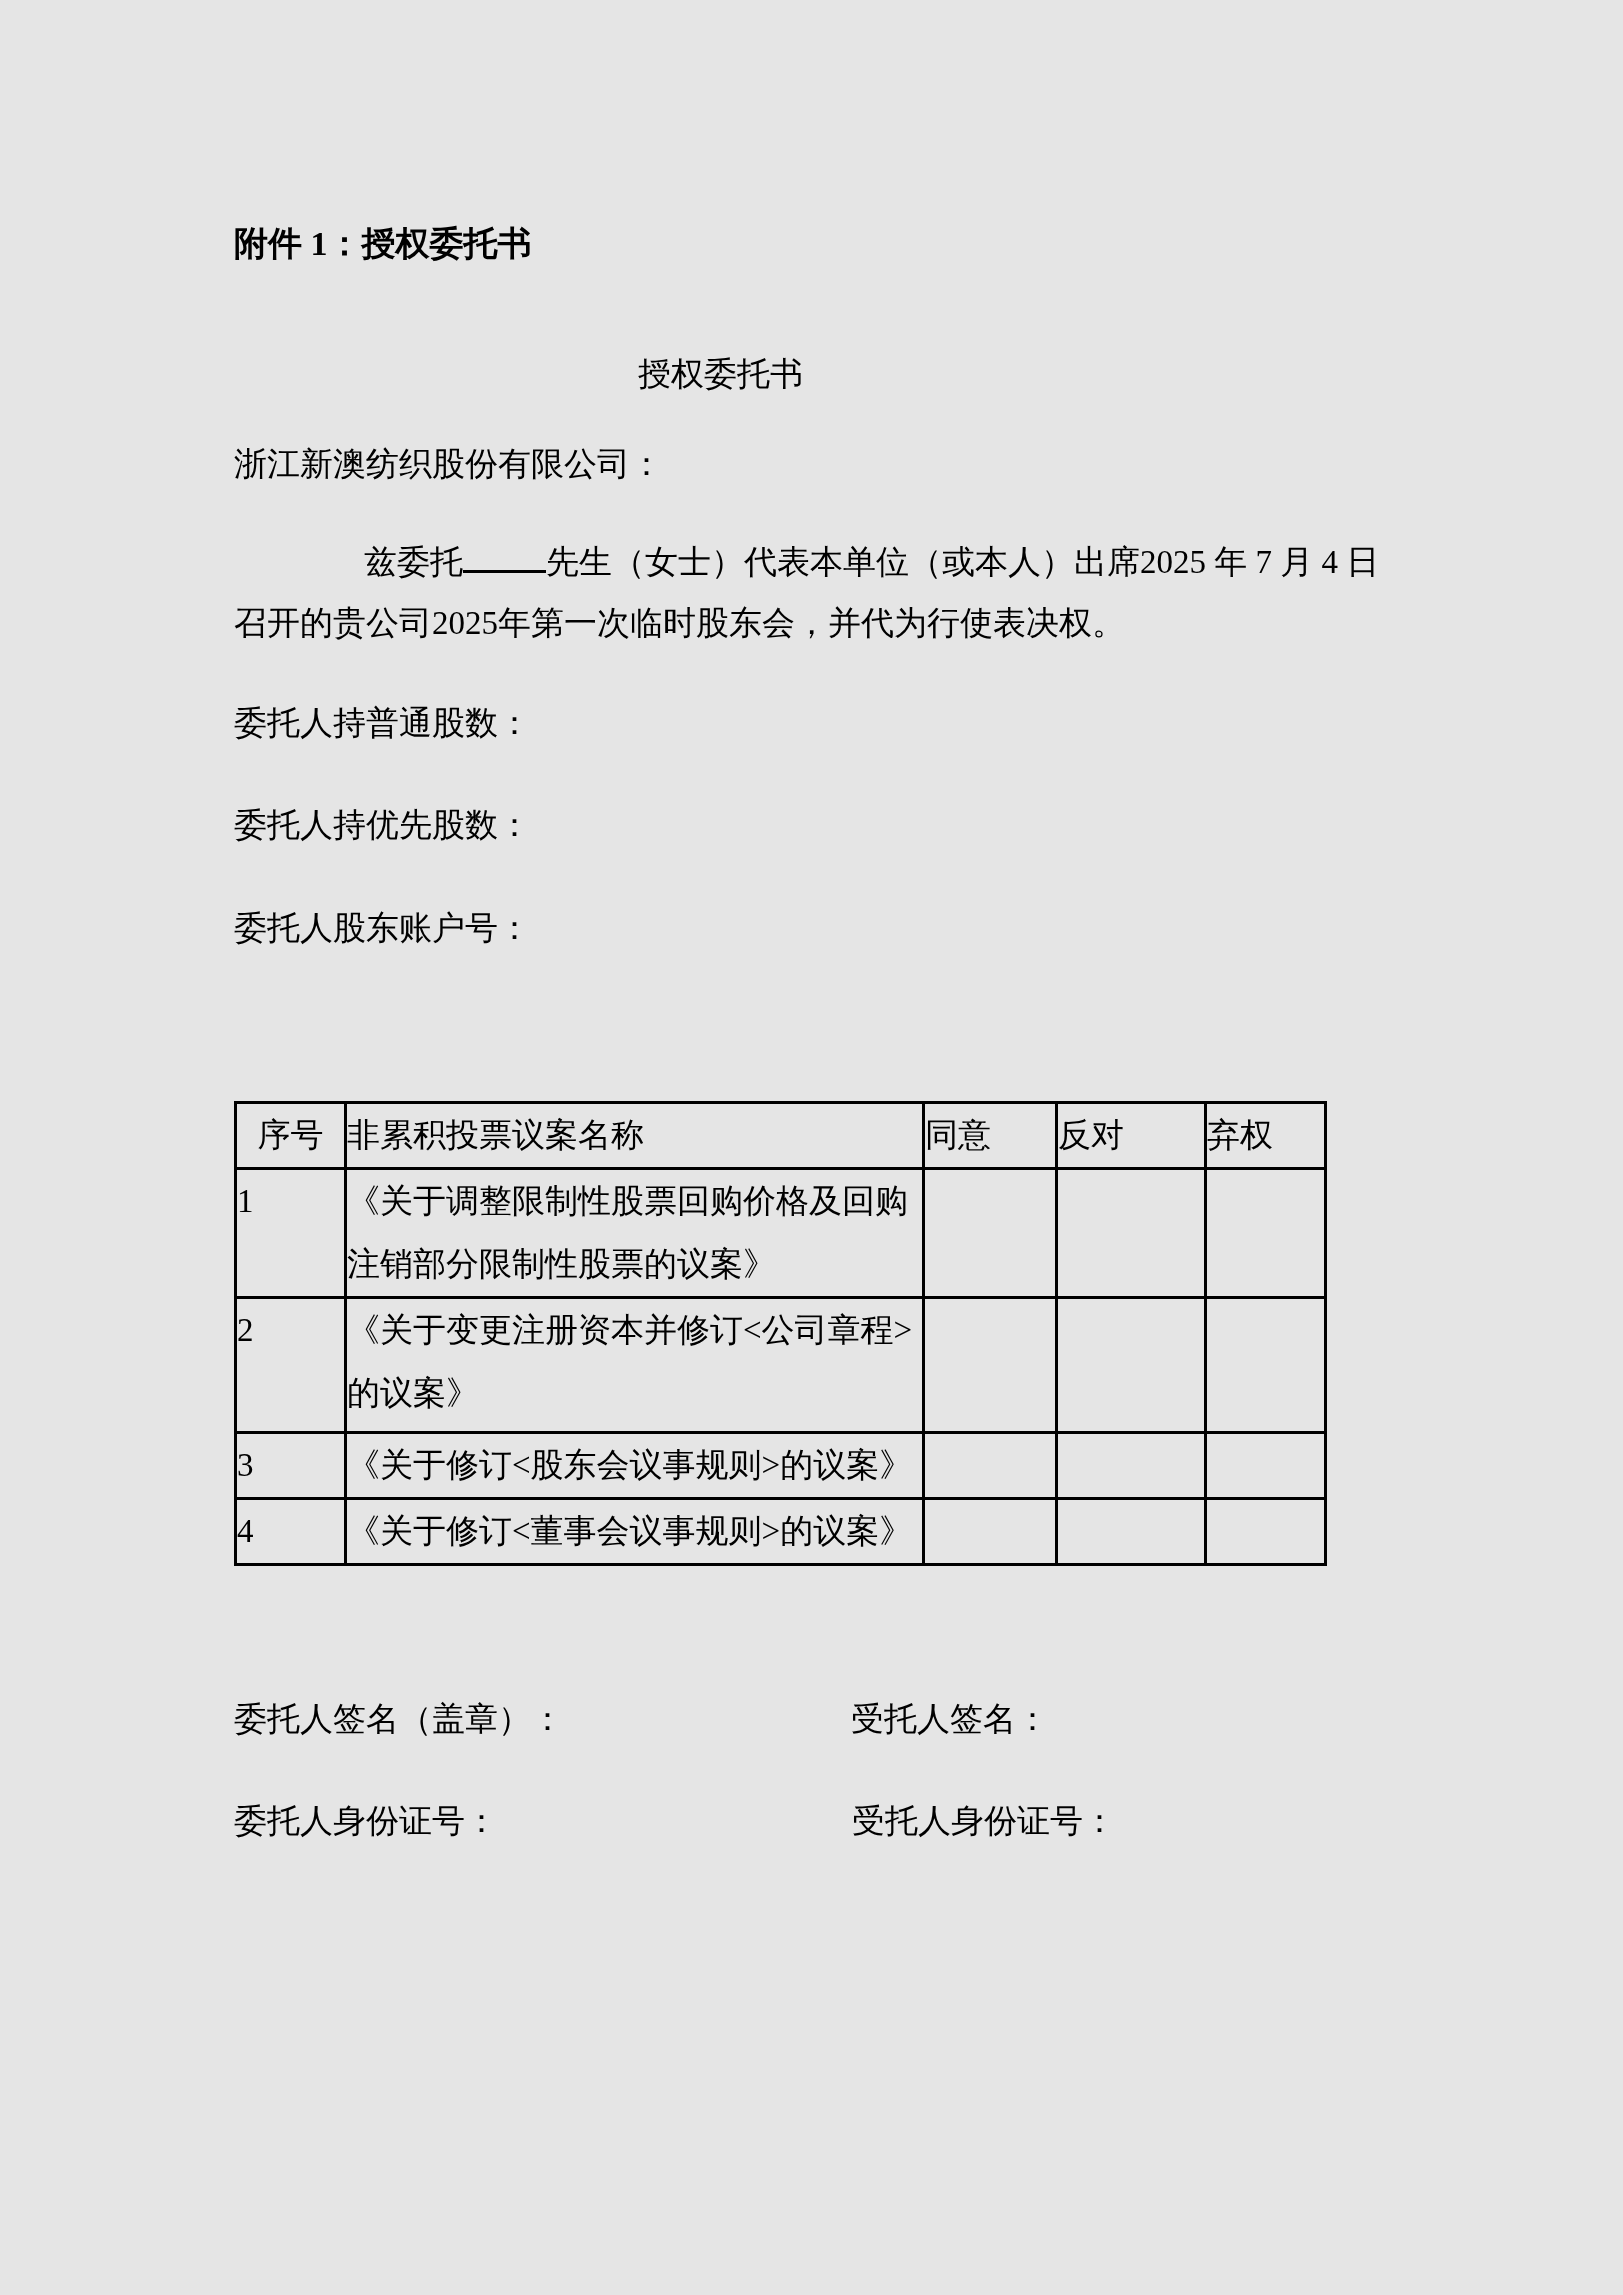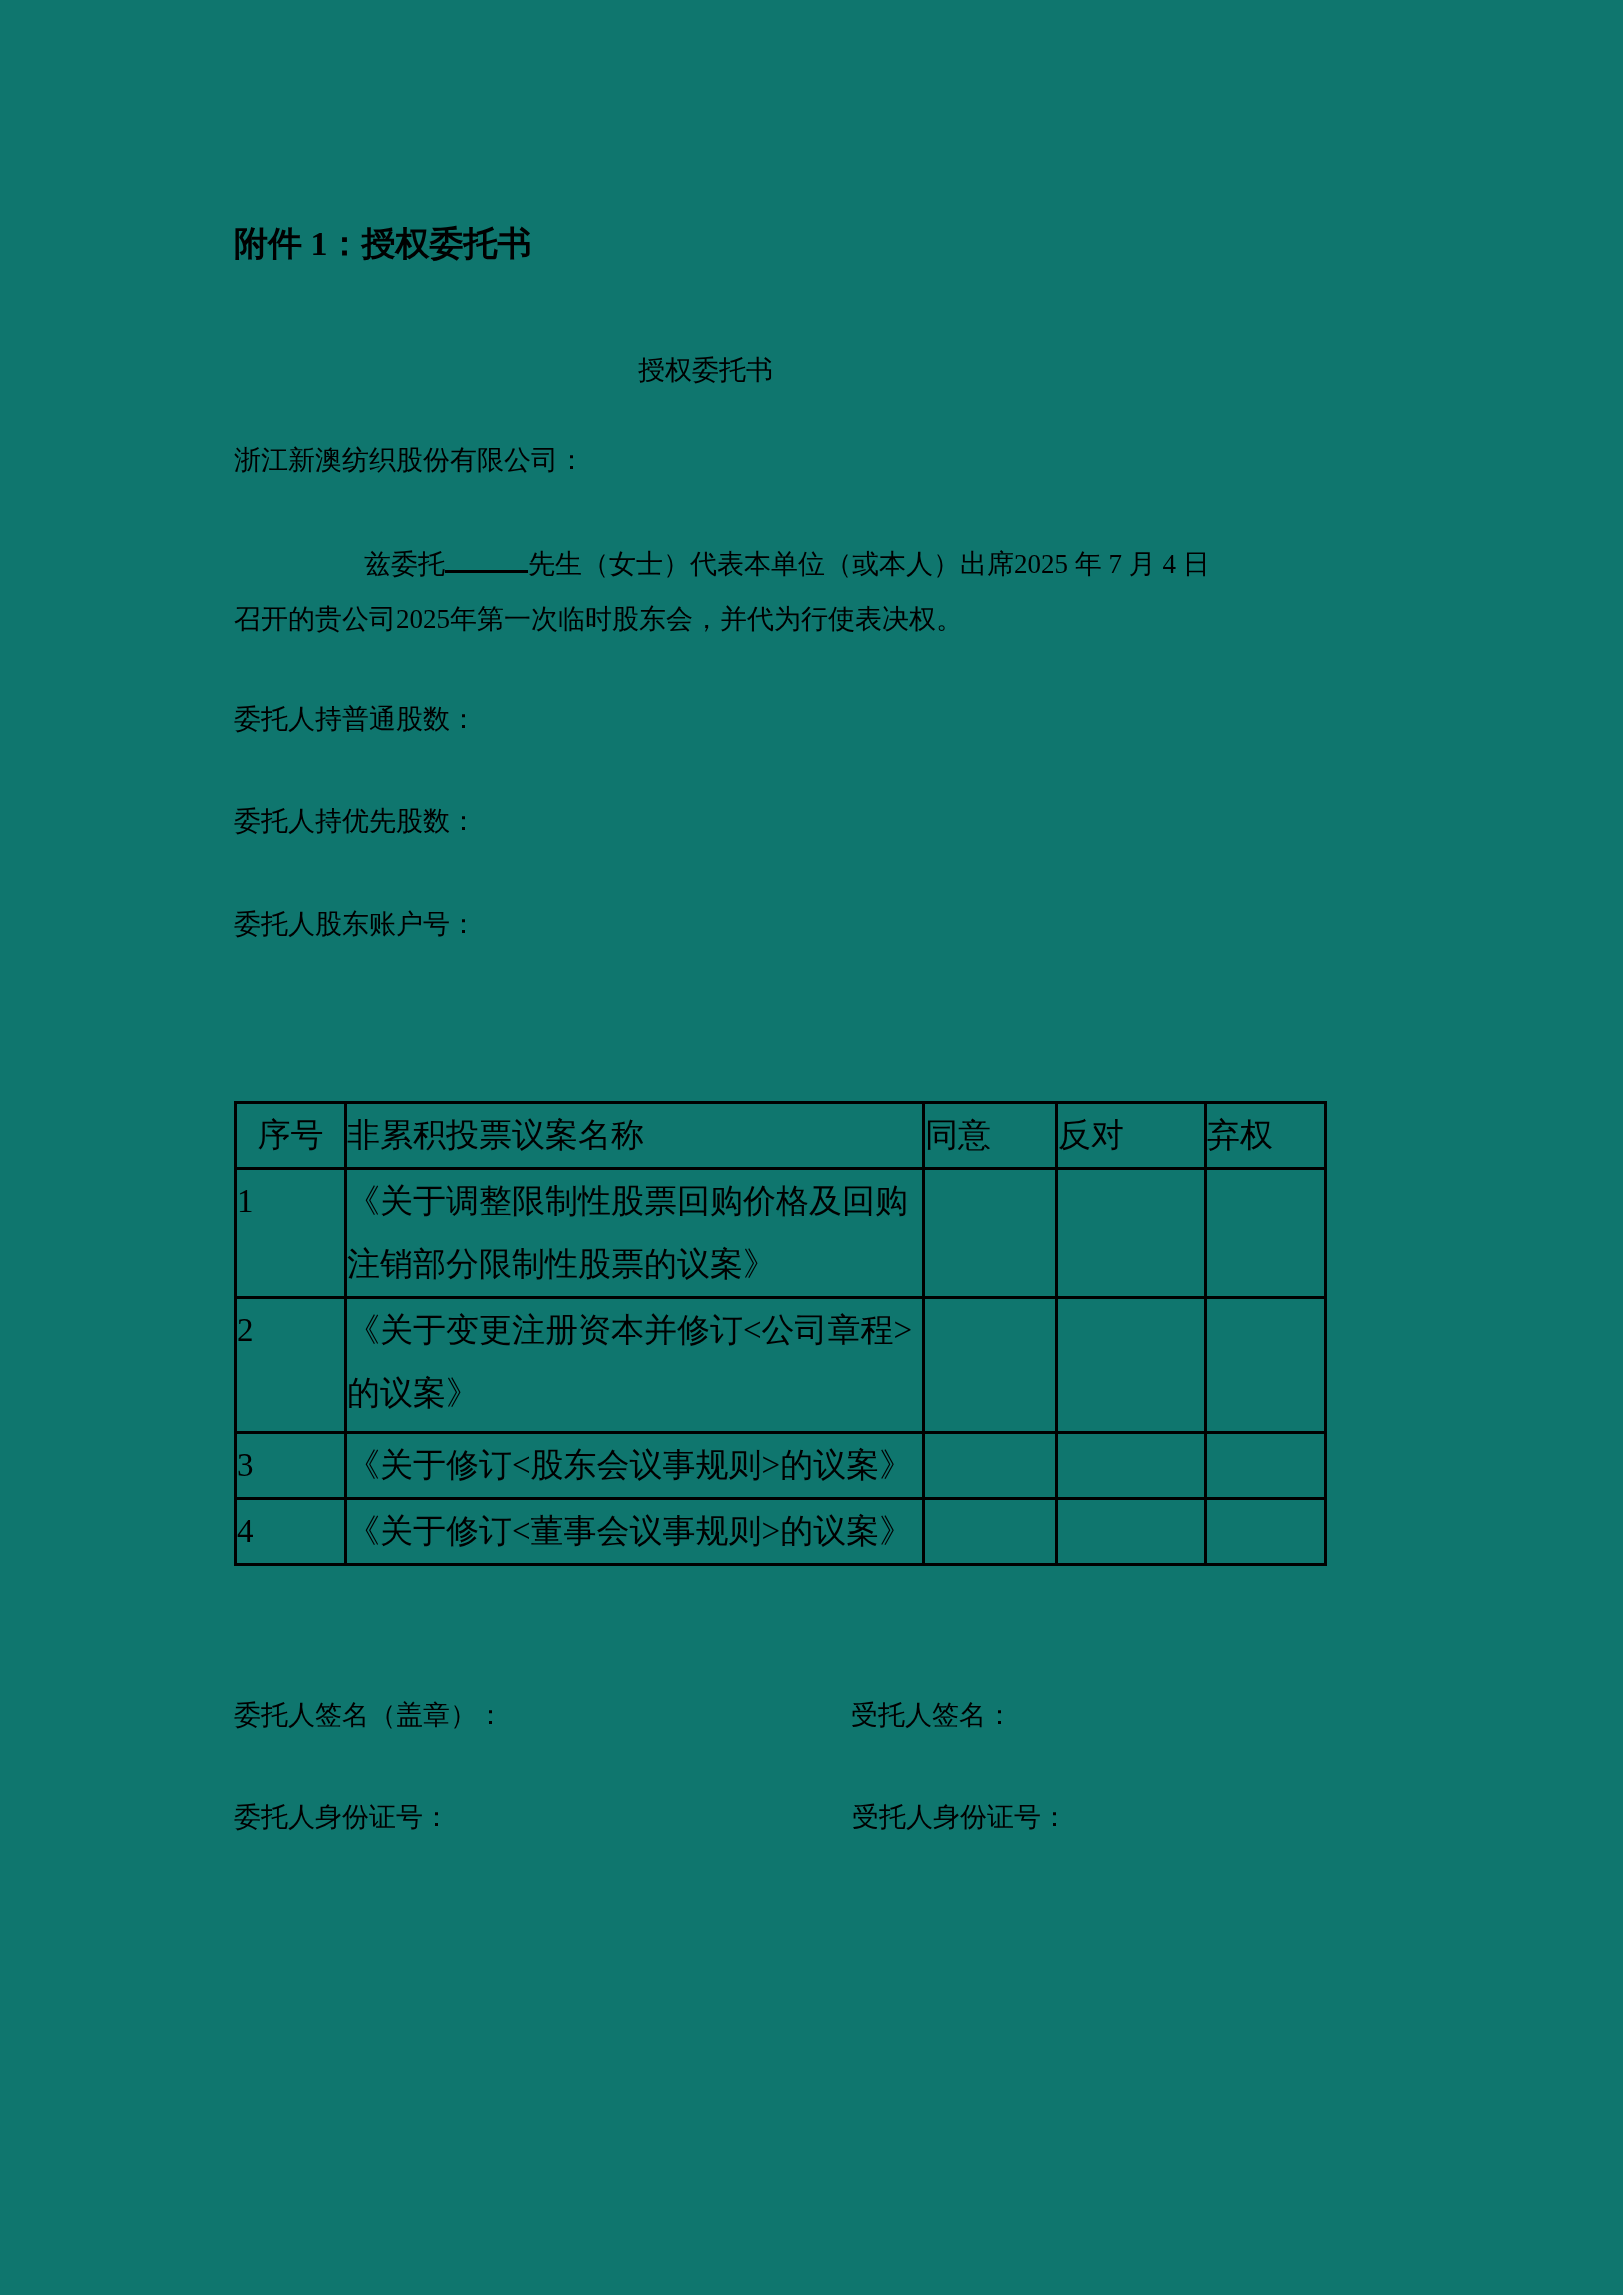--- a/index.html
+++ b/index.html
@@ -1,26 +1,26 @@
 <!DOCTYPE html>
 <html style="font-size:10.5px"><head>
 <meta charset="utf-8">
 <style>
   html,body{margin:0;padding:0;background:#888;}
   .page{
     position:relative;
     width:1623px;height:2295px;
-    background:#0f766e;
+    background:#e5e5e5;
     font-family:"Liberation Serif","DejaVu Serif",serif;
     color:#000;
     overflow:hidden;
   }
   .line{
     position:absolute;
-    font-size:27px;
+    font-size:33px;
     line-height:1.1;
     white-space:pre;
   }
   .heading{font-weight:bold;font-size:34px;}
   .blank-underline{
     display:inline-block;
     width:83px;height:29px;
     border-bottom:3.9px solid #000;
     vertical-align:baseline;
   }

